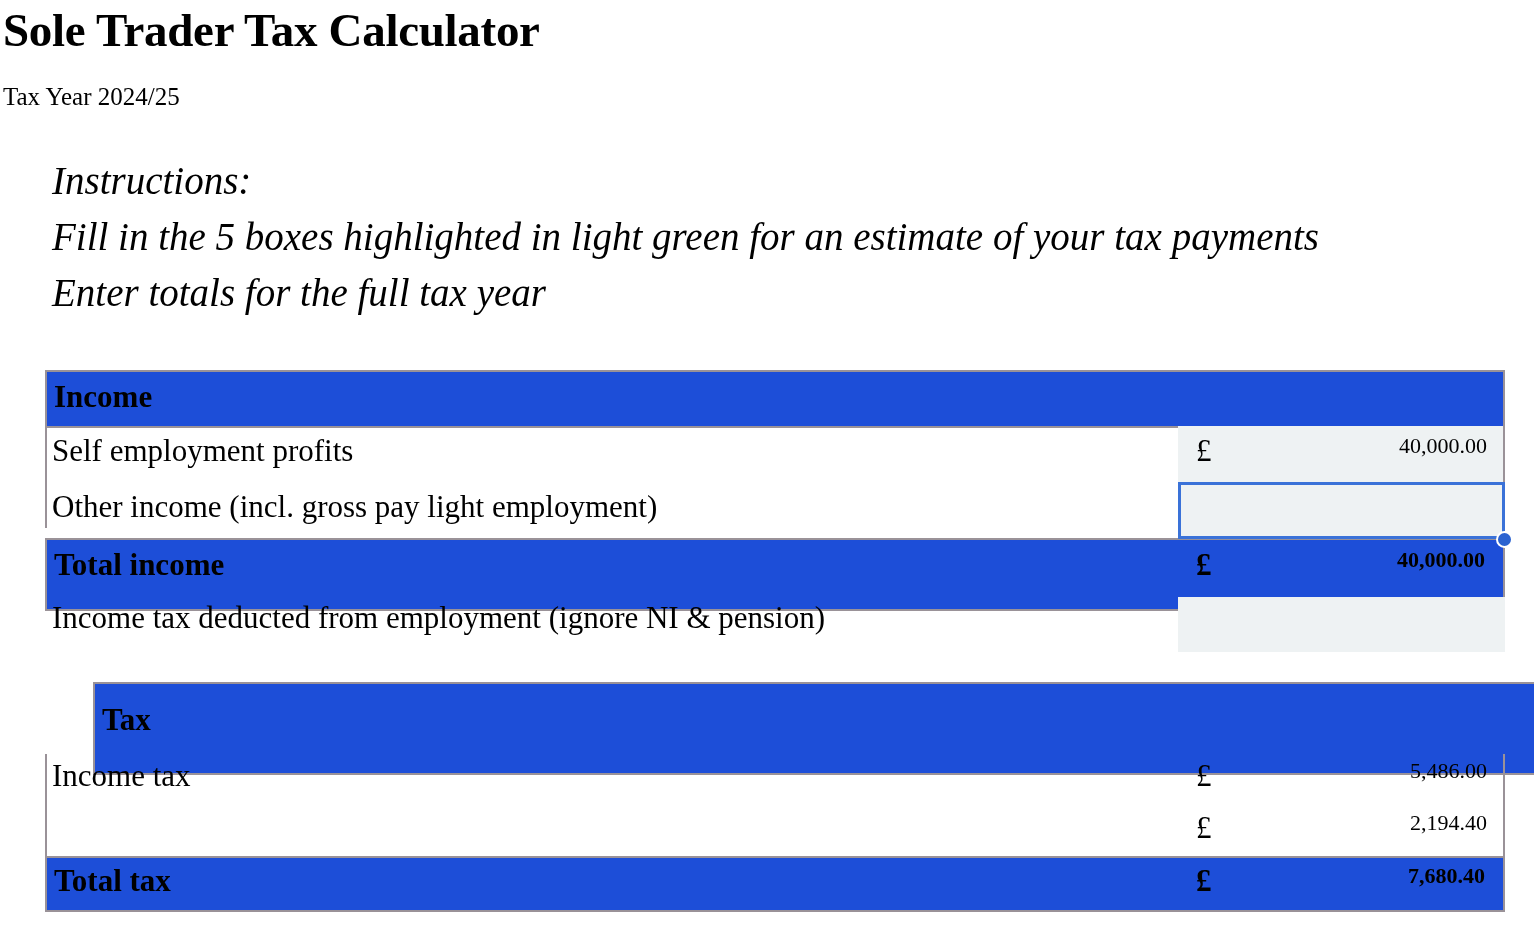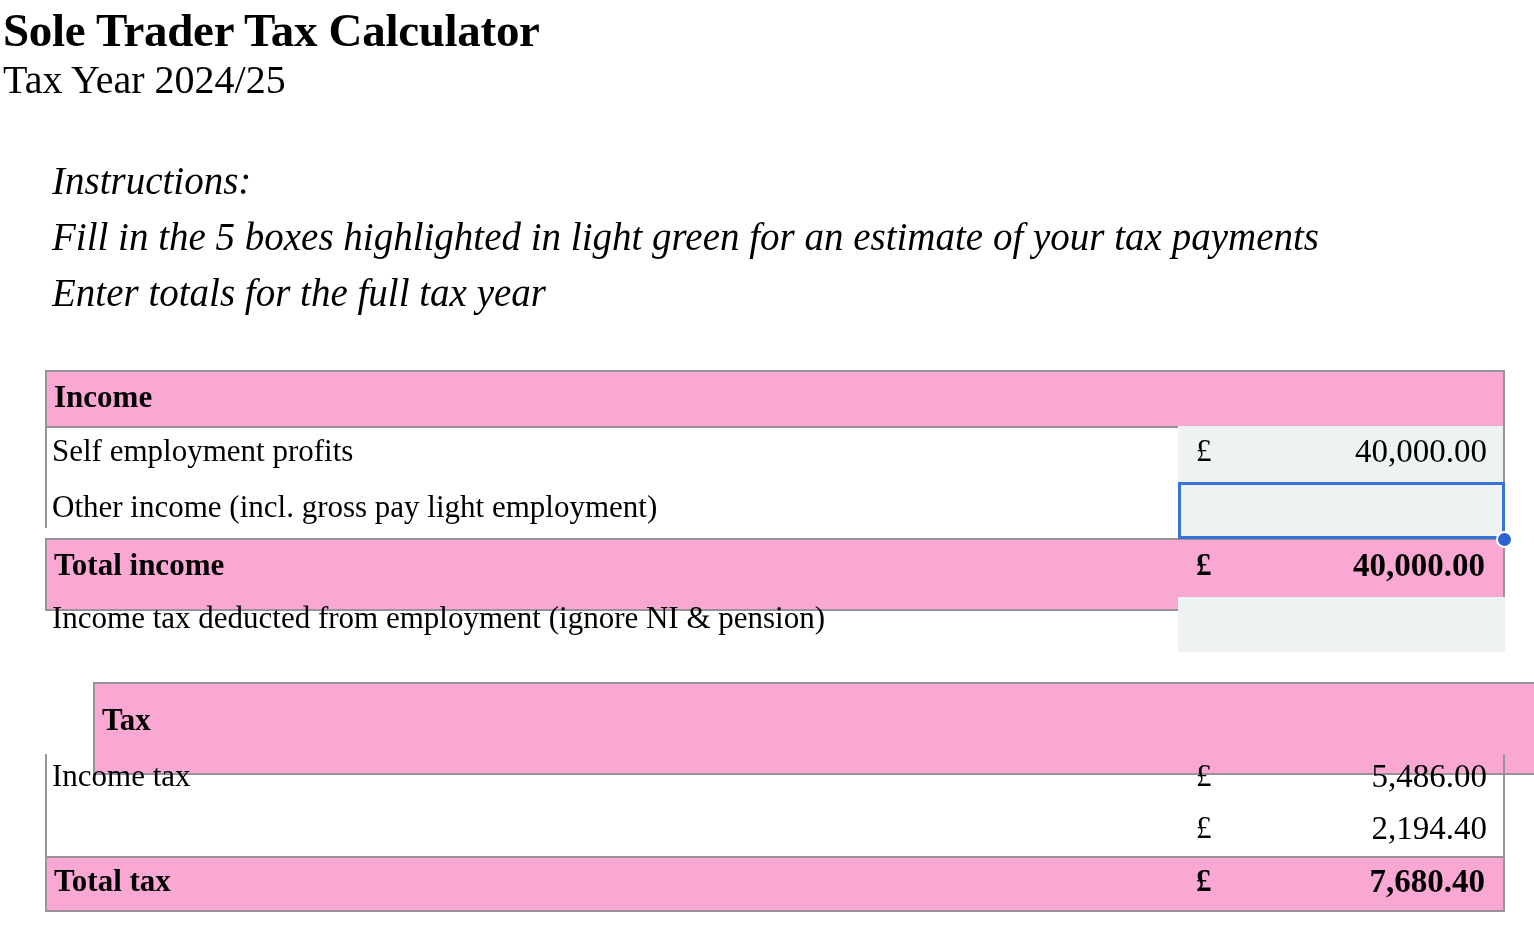--- a/index.html
+++ b/index.html
@@ -1,27 +1,27 @@
 <!DOCTYPE html>
 <html><head>
 <meta charset="utf-8">
 <style>
   html, body { margin:0; padding:0; background:#ffffff; }
   body { width:1534px; height:930px; position:relative; overflow:hidden;
          font-family:"Liberation Serif", "DejaVu Serif", serif; color:#000; }
   .title { position:absolute; left:3px; top:2px; font-size:47px; font-weight:bold; letter-spacing:-0.3px; line-height:56px; }
-  .subtitle { position:absolute; left:3px; top:61px; font-size:40px; line-height:38px; }
+  .subtitle { position:absolute; left:3px; top:78px; font-size:25px; line-height:38px; }
   .instr { position:absolute; left:52px; font-size:39px; font-style:italic; line-height:40px; }
   .tbl { position:absolute; left:45px; width:1460px; }
   .row { position:absolute; left:0; width:1460px; box-sizing:border-box; }
   .label { position:absolute; left:7px; font-size:31px; white-space:nowrap; }
   .cur { position:absolute; left:1151px; font-size:31px; }
-  .val { position:absolute; right:18px; font-size:33px; text-align:right; }
+  .val { position:absolute; right:18px; font-size:22px; text-align:right; }
   .bold { font-weight:bold; }
-  .hdr { background:#f9a8d4; }
+  .hdr { background:#1d4ed8; }
   .border { border:2px solid #9a9298; }
   .inputcell { position:absolute; left:1133px; width:327px; background:#eef2f3; }
   .sel { position:absolute; box-sizing:border-box; border:3px solid #3a72d8; }
   .handle { position:absolute; width:17px; height:17px; border-radius:50%; background:#2a62d0; border:2px solid #fff; box-sizing:border-box; }
 </style>
 </head>
 <body>
 
 <div class="title">Sole Trader Tax Calculator</div>
 <div class="subtitle">Tax Year 2024/25</div>

